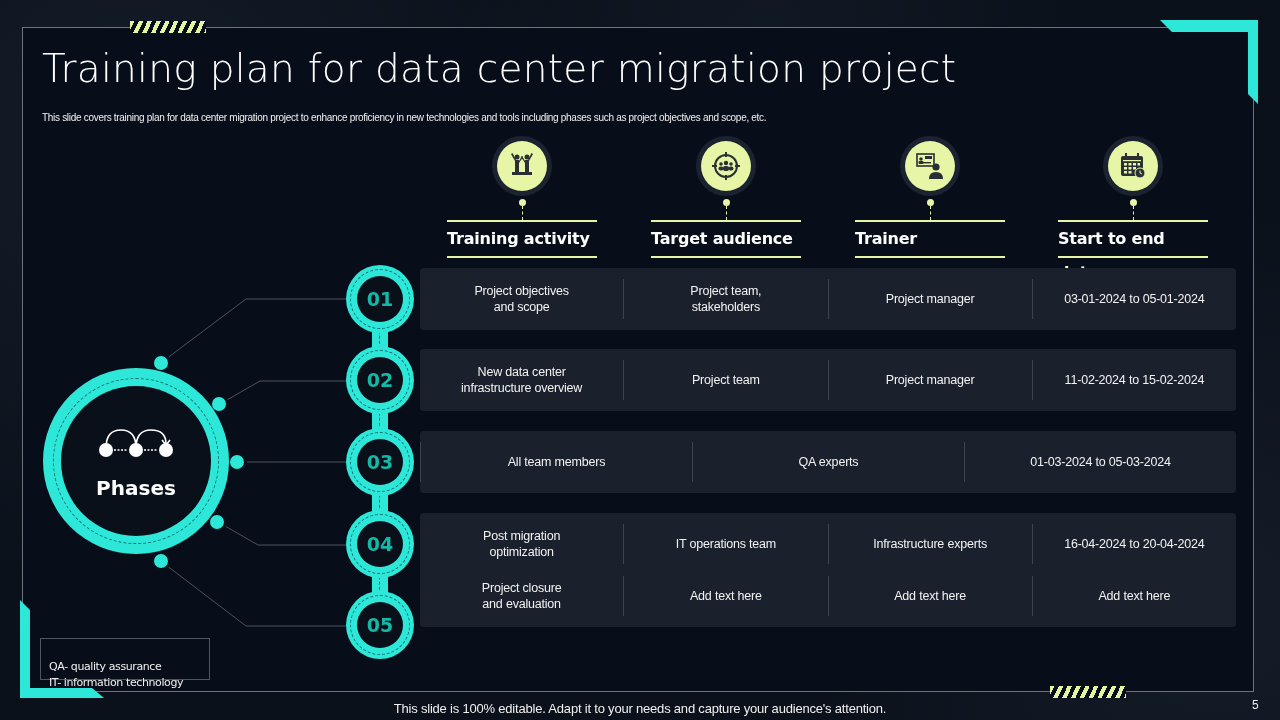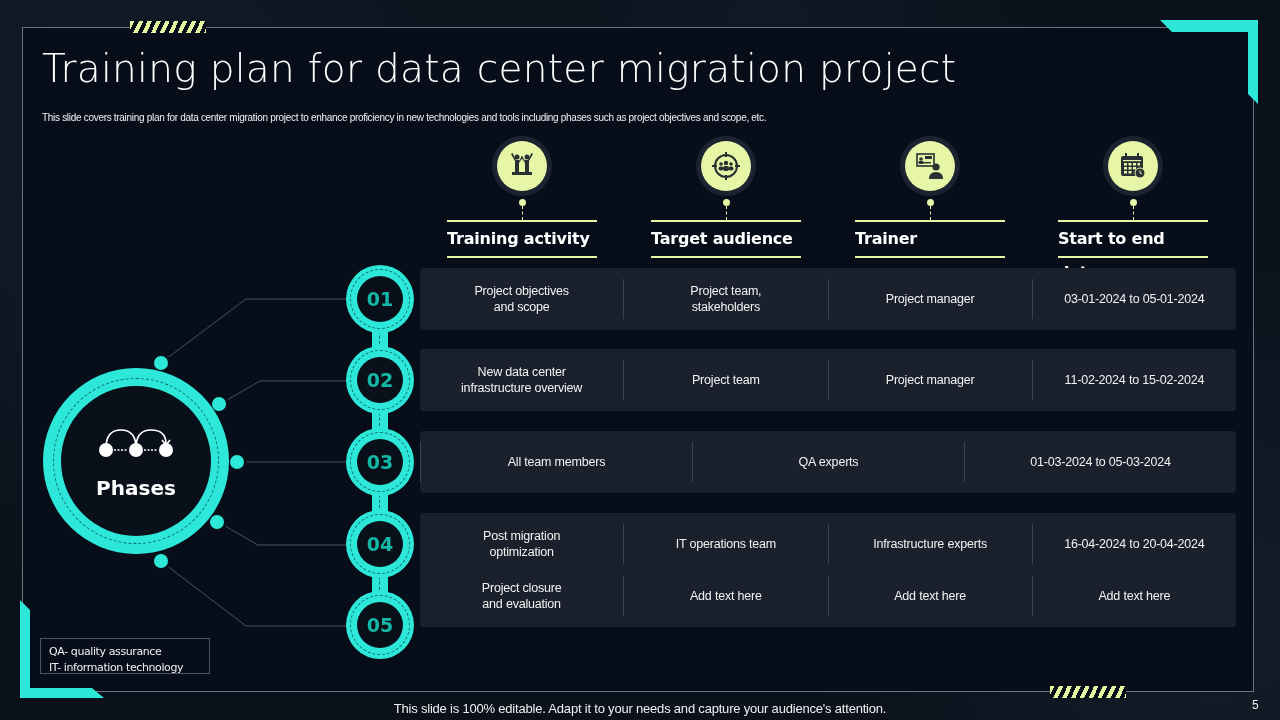--- a/index.html
+++ b/index.html
@@ -52,22 +52,22 @@
   .phases { position:absolute; left:43px; top:368px; width:186px; height:186px; border-radius:50%;
     background:#2de8d8; display:flex; align-items:center; justify-content:center; }
   .phases-ring { width:166px; height:166px; border-radius:50%; border:1.5px dashed #0b6f72; box-sizing:border-box;
     display:flex; align-items:center; justify-content:center; }
   .phases-core { width:150px; height:150px; border-radius:50%; background:#0a101a;
     display:flex; flex-direction:column; align-items:center; justify-content:center; }
   .phases-label { font-size:20px; font-weight:bold; font-family:"DejaVu Sans", sans-serif; margin-top:18px; }
   .sat { position:absolute; width:14px; height:14px; border-radius:50%; background:#2de8d8;
     box-shadow:0 0 0 3px #0a101a; }
   .lines { position:absolute; left:0; top:0; width:1280px; height:720px; pointer-events:none; }
-  .legend { position:absolute; left:40px; top:638px; width:170px; height:36px; border:1px solid #4d5561;
-    box-sizing:border-box; padding:5px 8px; font-size:11px; line-height:16px; color:#f0f0f0;
+  .legend { position:absolute; left:40px; top:638px; width:170px; height:26px; border:1px solid #4d5561;
+    box-sizing:border-box; padding:20px 8px; font-size:11px; line-height:16px; color:#f0f0f0;
     font-family:"DejaVu Sans", sans-serif; letter-spacing:-0.4px; }
   .footer { position:absolute; left:0; width:1280px; top:701px; text-align:center; font-size:13px; color:#f0f0f0; letter-spacing:-0.2px; }
   .footer span { position:relative; left:0; }
   .page-num { position:absolute; left:1252px; top:698px; font-size:12px; color:#f0f0f0; }
 </style>
 </head>
 <body>
 
 <div class="frame"></div>
 <div class="stripes top"></div>

